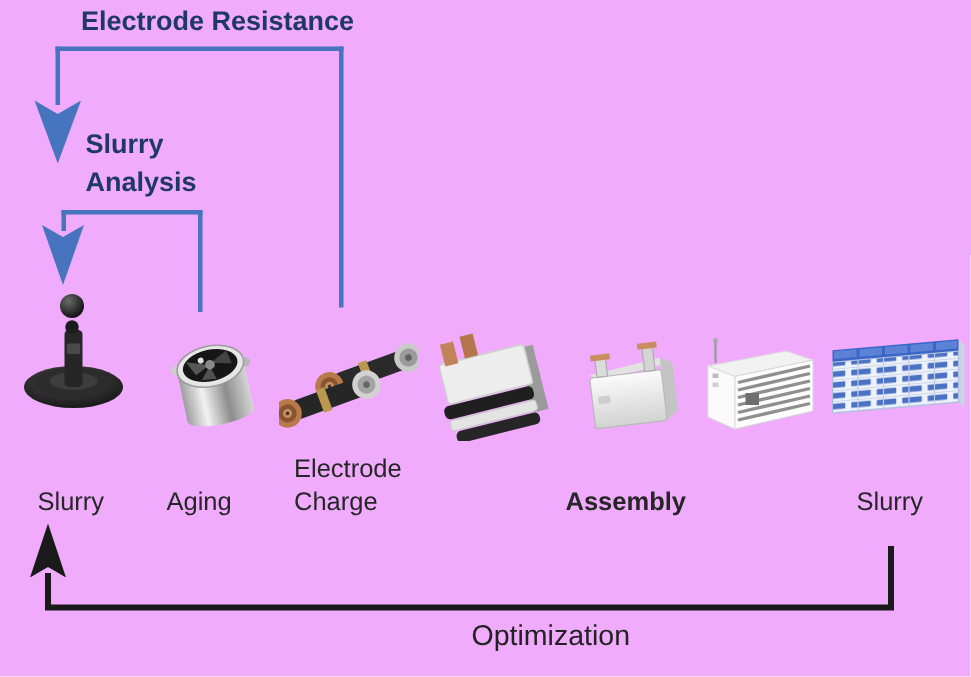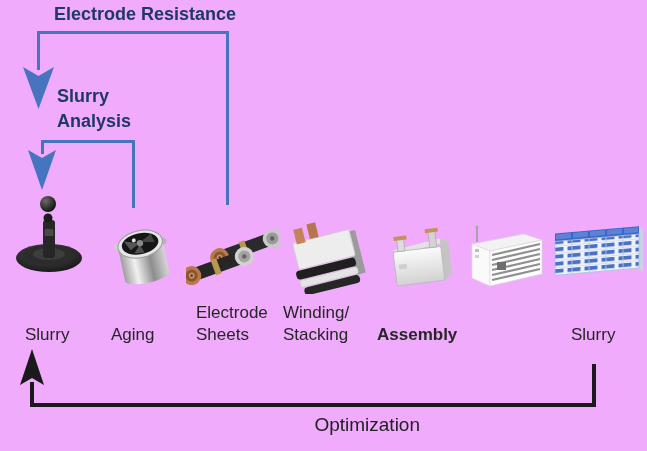--- a/index.html
+++ b/index.html
@@ -189,23 +189,21 @@
         <line x1="40" y1="10" x2="40" y2="44"></line>
         <line x1="57" y1="10" x2="57" y2="44"></line>
         <line x1="74" y1="10" x2="74" y2="44"></line>
       </g>
     </g>
   </svg>
 
   <div class="stage-label" style="left:25px;">Slurry</div>
   <div class="stage-label" style="left:111px;">Aging</div>
   <div class="stage-label" style="left:196px;">Electrode
-Sheets</div>
-  <div class="stage-label" style="left:283px;">Winding/
-Stacking</div>
+Charge</div>
   <div class="stage-label" style="left:377px;font-weight:bold;">Assembly</div>
   <div class="stage-label" style="left:571px;">Slurry</div>
 
   <div class="black-line" style="left:592px;top:364px;width:3.5px;height:42px;"></div>
   <div class="black-line" style="left:30px;top:403px;width:566px;height:3.5px;"></div>
   <div class="black-line" style="left:30px;top:382px;width:3.5px;height:24px;"></div>
   <svg class="abs" style="left:20px;top:349px;" width="24" height="36" viewBox="0 0 24 36">
     <polygon points="12,0 24,36 12,29 0,36" fill="#1a1a1a"></polygon>
   </svg>
 

